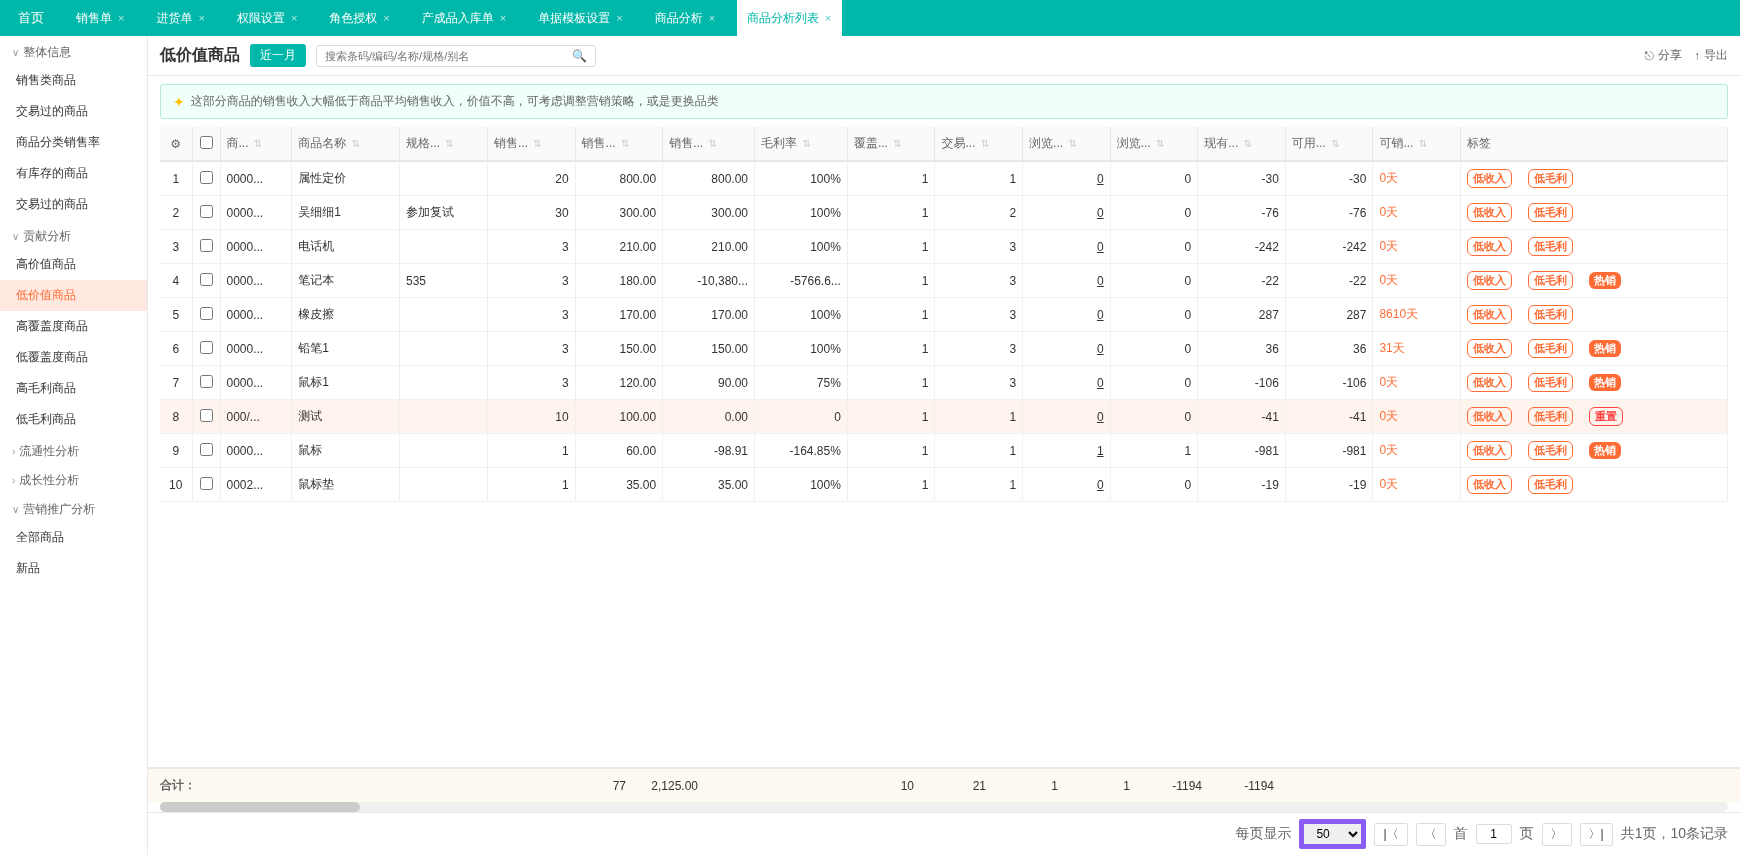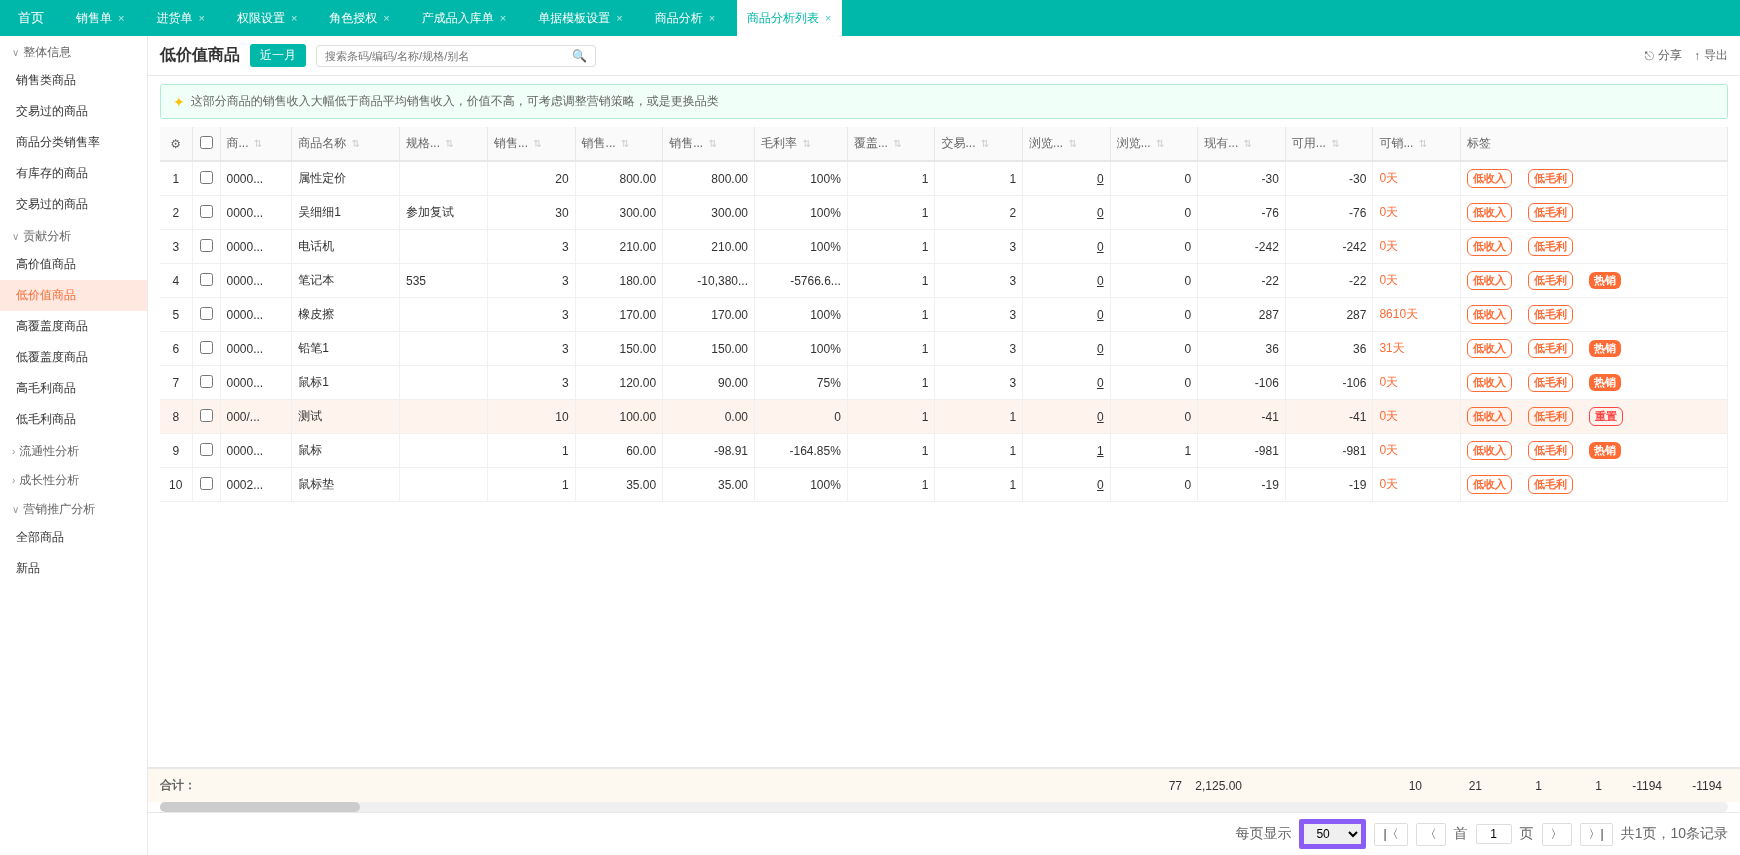--- a/index.html
+++ b/index.html
@@ -188,21 +188,21 @@
     .table-footer {
       display: flex;
       align-items: center;
       padding: 8px 12px;
       border-top: 2px solid #e8e8e8;
       background: #fdf8f0;
       font-size: 12px;
       gap: 20px;
     }
     .footer-total-label { color: #666; font-weight: bold; min-width: 60px; }
-    .footer-values { display: flex; gap: 0; flex: 1; justify-content: flex-end; }
+    .footer-values { display: flex; gap: 12px; flex: 1; }
     .footer-cell { padding: 0 6px; color: #333; min-width: 60px; text-align: right; }
 
     
     .pagination-bar {
       display: flex;
       align-items: center;
       justify-content: flex-end;
       padding: 6px 12px;
       border-top: 1px solid #e8e8e8;
       background: #fff;

